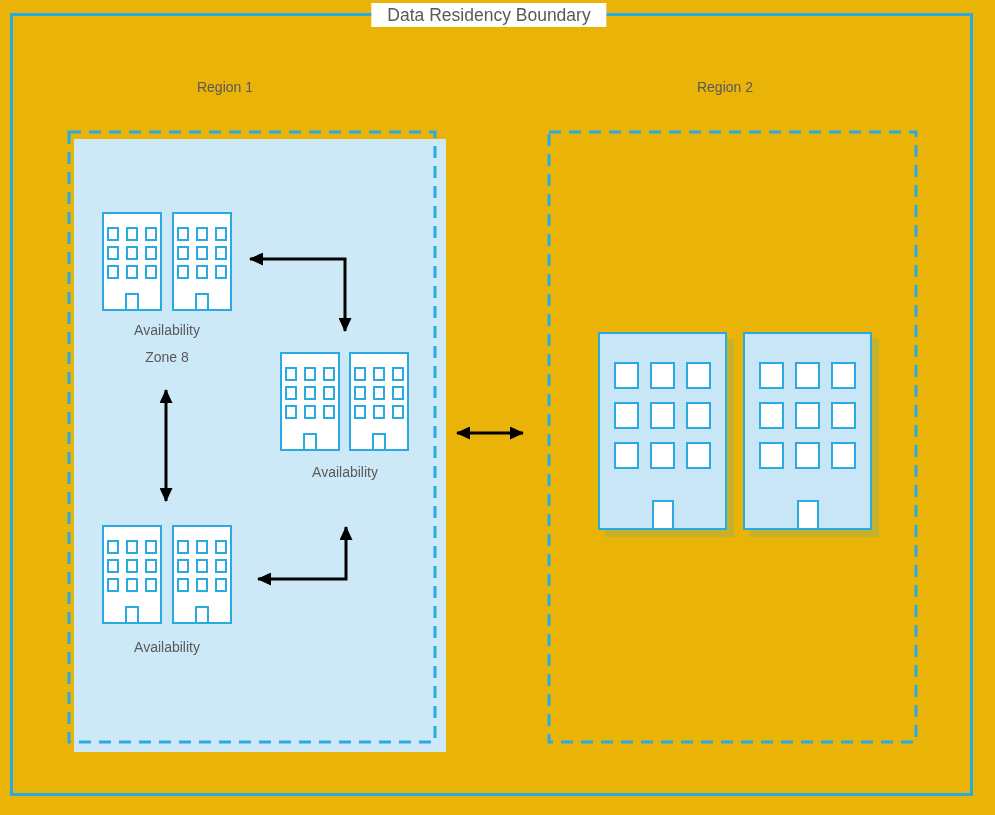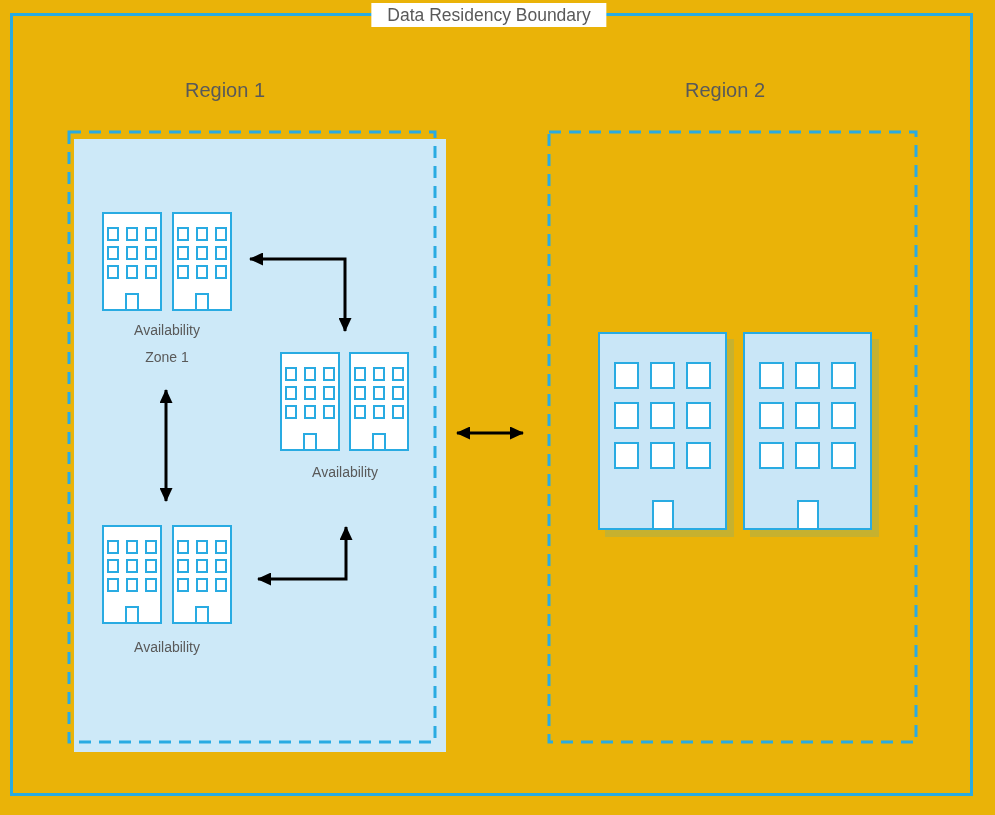--- a/index.html
+++ b/index.html
@@ -27,21 +27,21 @@
     font-size:17.5px;
     line-height:24px;
     color:#595959;
     white-space:nowrap;
     z-index:4;
   }
   .region-label{
     position:absolute;
     width:140px;
     text-align:center;
-    font-size:20px;
+    font-size:14px;
     color:#595959;
     z-index:3;
     white-space:nowrap;
   }
   .region-label.r1{left:155px;top:79px;}
   .region-label.r2{left:655px;top:79px;}
 
   
   .region1-fill{
     position:absolute;
@@ -272,21 +272,21 @@
           <div class="window"></div>
           <div class="window"></div>
           <div class="window"></div>
         </div>
       <div class="door"></div>
     </div>
   </div>
 
   <div class="az-label z1">
     <div>Availability</div>
-    <div>Zone 1</div>
+    <div>Zone 8</div>
   </div>
   <div class="az-label z2">
     <div>Availability</div>
   </div>
   <div class="az-label z3">
     <div>Availability</div>
   </div>
 
 </div>
 

